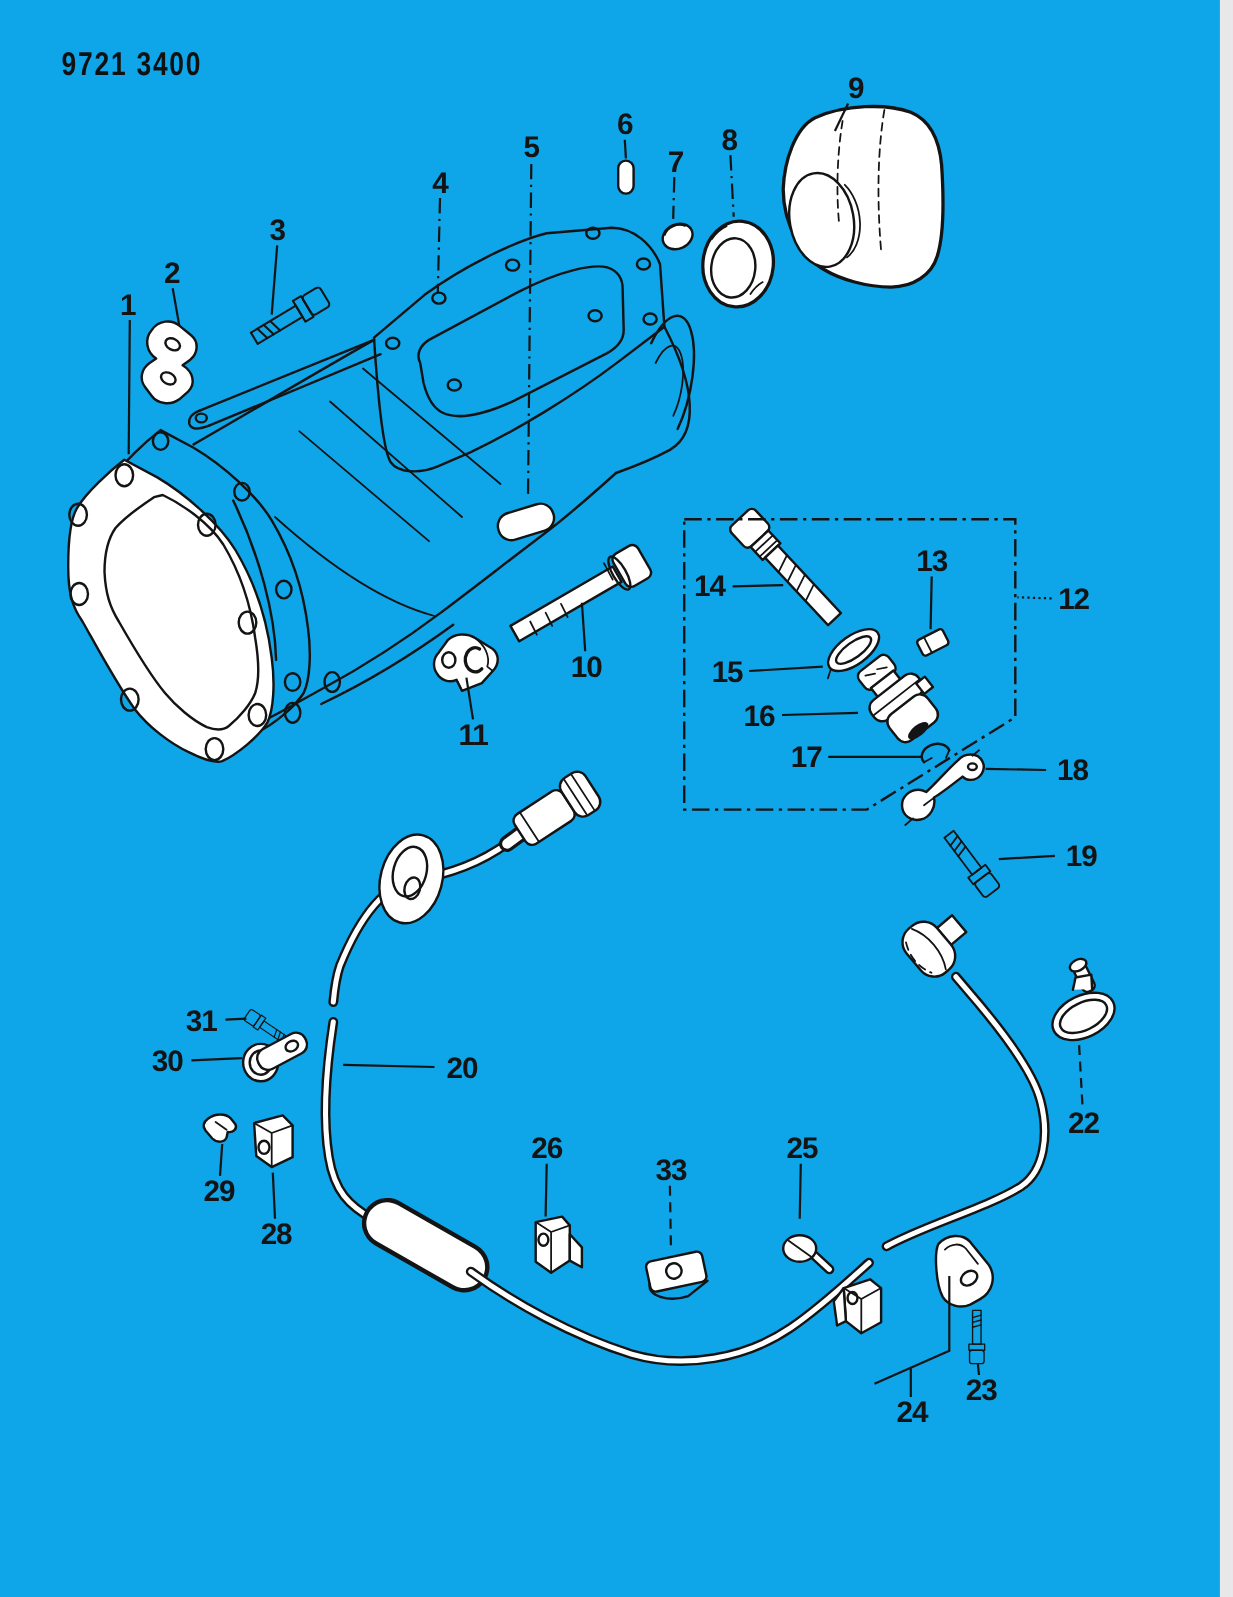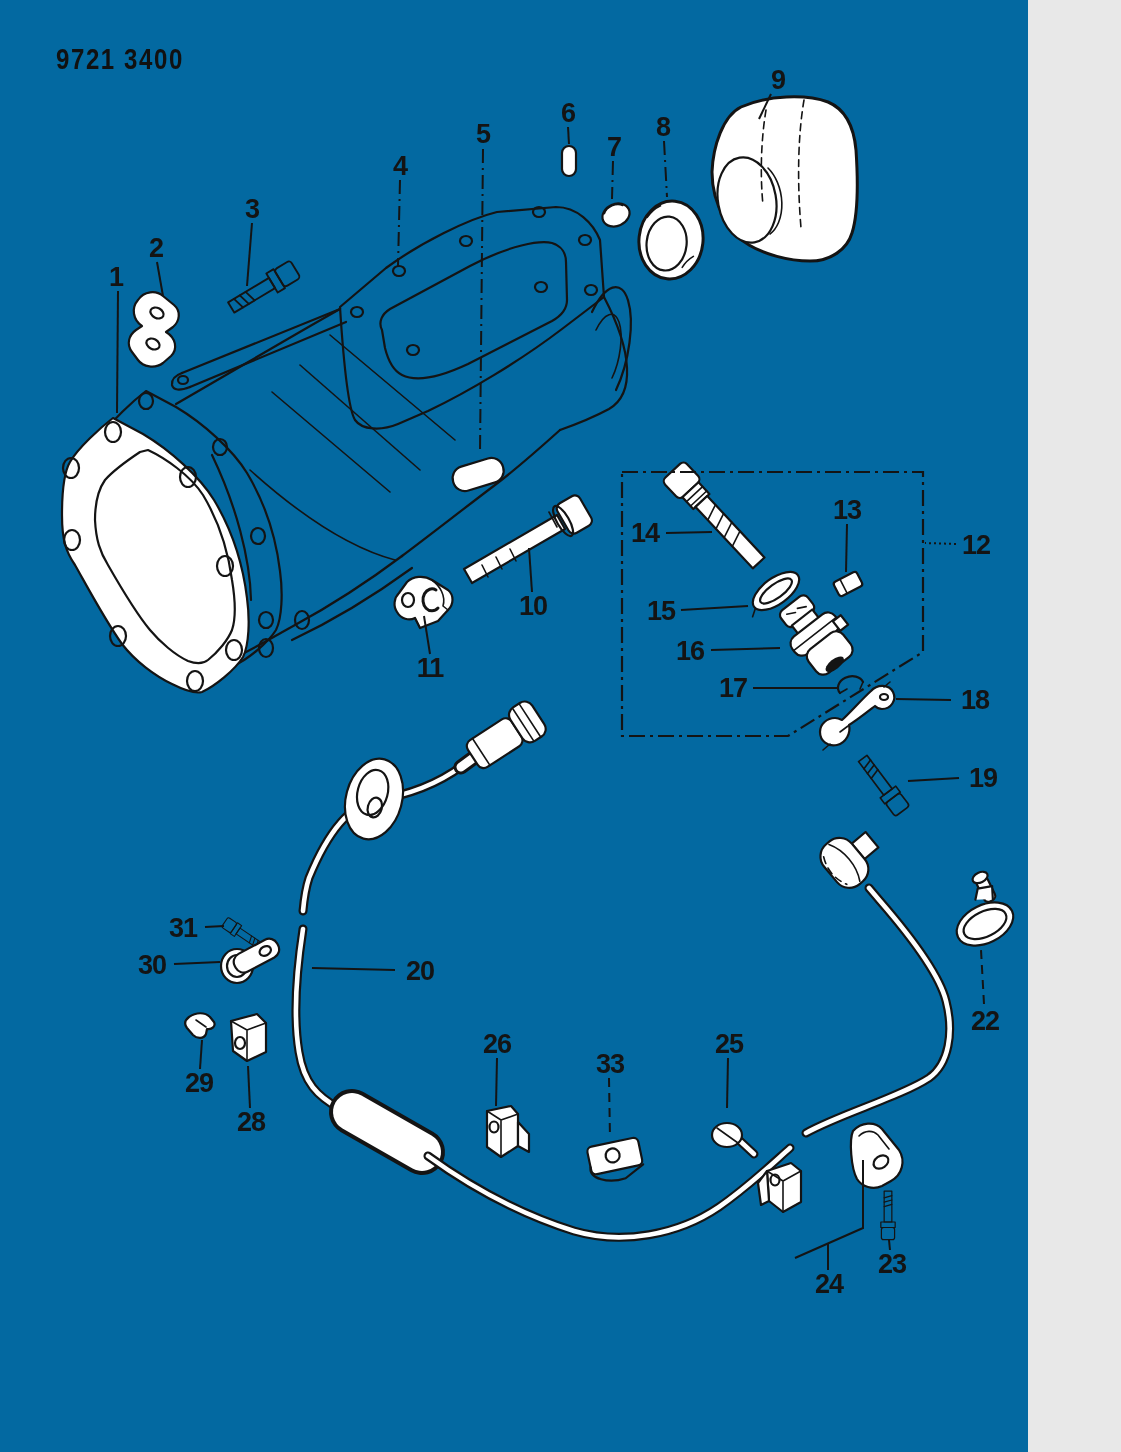--- a/index.html
+++ b/index.html
@@ -1,17 +1,17 @@
 <!DOCTYPE html>
 <html><head>
 <meta charset="utf-8">
 <style>
   html,body{margin:0;padding:0;background:#e8e8e8;}
   .stage{
-    position:relative;width:1028px;height:1452px;background:#0369a1;
+    position:relative;width:1109px;height:1452px;background:#0ea5e9;
     font-family:"Liberation Sans",sans-serif;overflow:hidden;
   }
   .diagram-code{
     position:absolute;left:56px;top:42px;font-size:30px;font-weight:bold;
     color:#111;transform:scaleX(0.80);transform-origin:left top;
     letter-spacing:2px;white-space:nowrap;
   }
   svg{position:absolute;left:0;top:0;}
   .ink{stroke:#141414;stroke-width:2.2;fill:none;stroke-linecap:round;stroke-linejoin:round;}
   .thick{stroke-width:3;}

